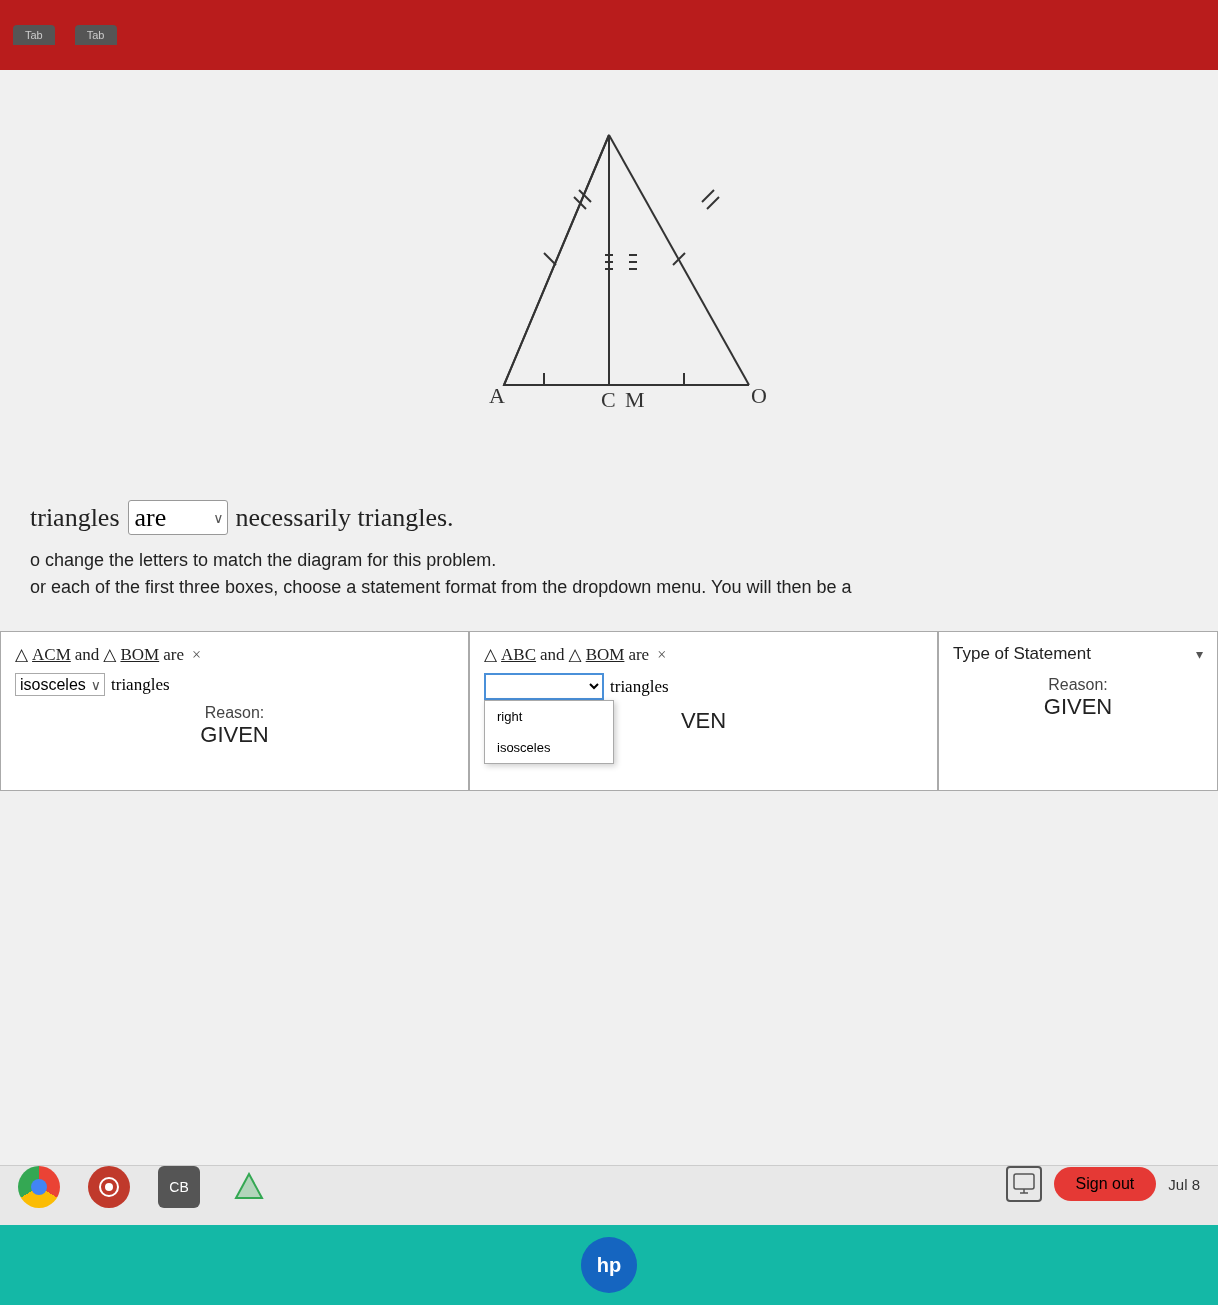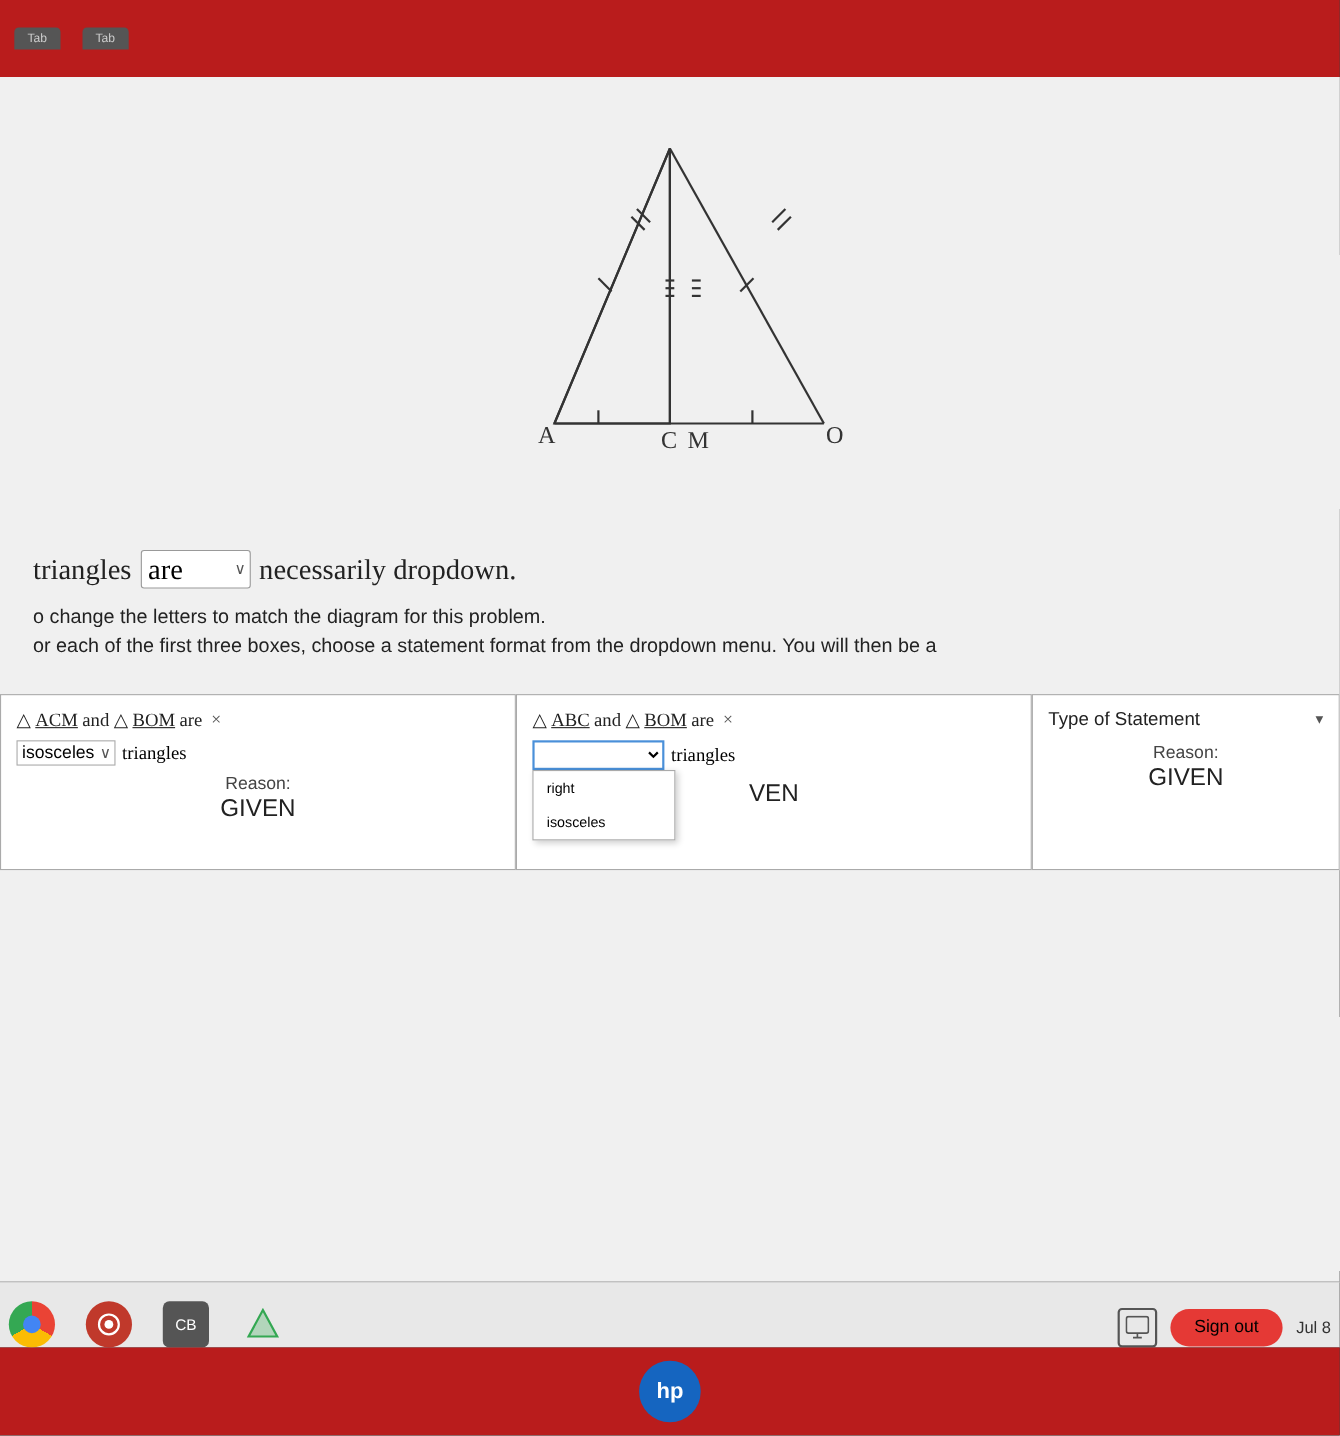--- a/index.html
+++ b/index.html
@@ -237,22 +237,22 @@
       font-size: 14px;
       color: #555;
     }
 
     
     .taskbar {
       width: 100%;
       height: 60px;
       background: #e8e8e8;
       display: flex;
-      align-items: flex-end;
-      padding: 0 8px;
+      align-items: flex-start;
+      padding: 0 18px;
       gap: 28px;
       border-top: 1px solid #ccc;
       position: absolute;
       bottom: 80px;
       left: 0;
     }
 
     .taskbar-icon {
       width: 42px;
       height: 42px;
@@ -305,21 +305,21 @@
       align-items: center;
       justify-content: center;
       font-size: 18px;
       color: #555;
     }
 
     
     .bottom-bar {
       width: 100%;
       height: 80px;
-      background: #b91c1c;
+      background: #14b8a6;
       position: absolute;
       bottom: 0;
       display: flex;
       justify-content: center;
       align-items: center;
     }
 
     .hp-logo {
       width: 56px;
       height: 56px;
@@ -391,21 +391,21 @@
 
   <div class="text-area">
     <div class="triangles-line">
       <span>triangles</span>
       <div class="dropdown-wrapper">
         <select class="are-dropdown">
           <option>are</option>
           <option>are not</option>
         </select>
       </div>
-      <span>necessarily dropdown.</span>
+      <span>necessarily triangles.</span>
     </div>
 
     <div class="instruction-text">
       <div>o change the letters to match the diagram for this problem.</div>
       <div>or each of the first three boxes, choose a statement format from the dropdown menu. You will then be a</div>
     </div>
   </div>
 
   <div class="boxes-area">
 

